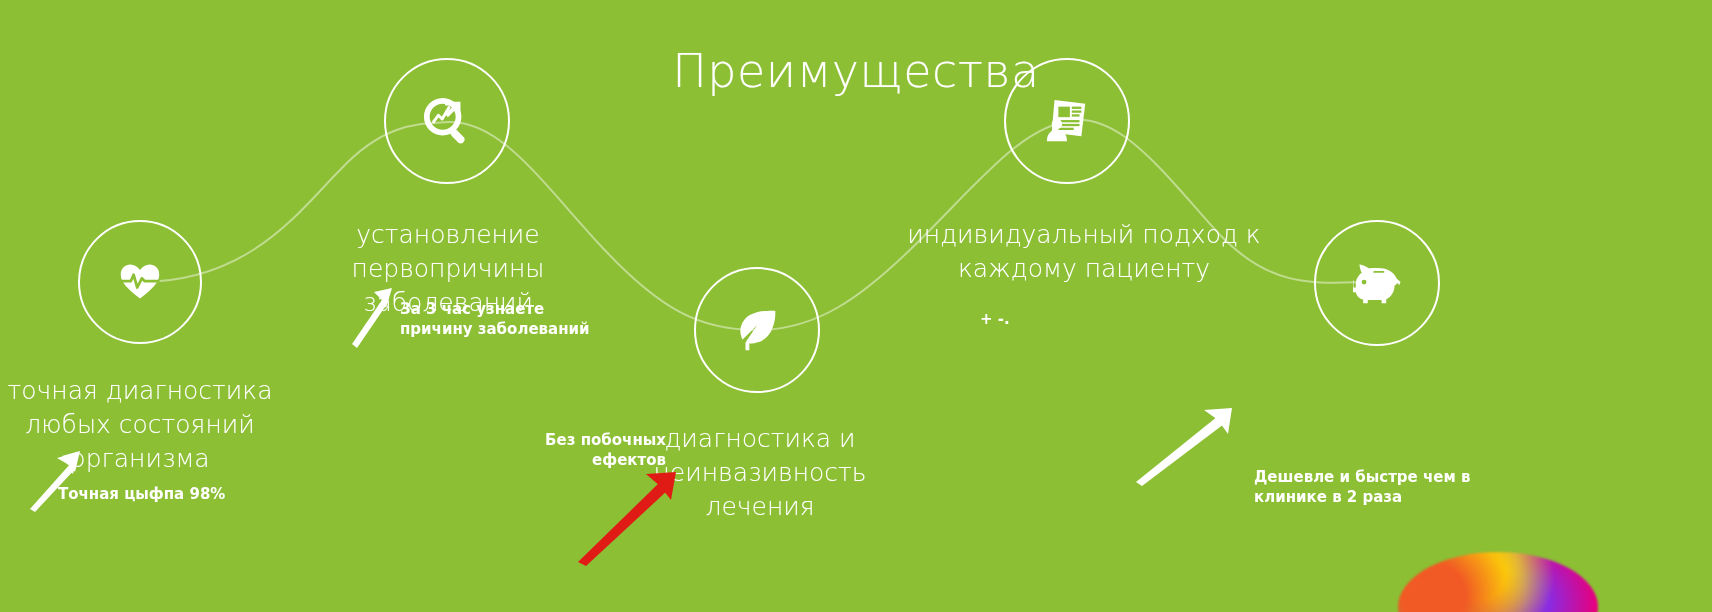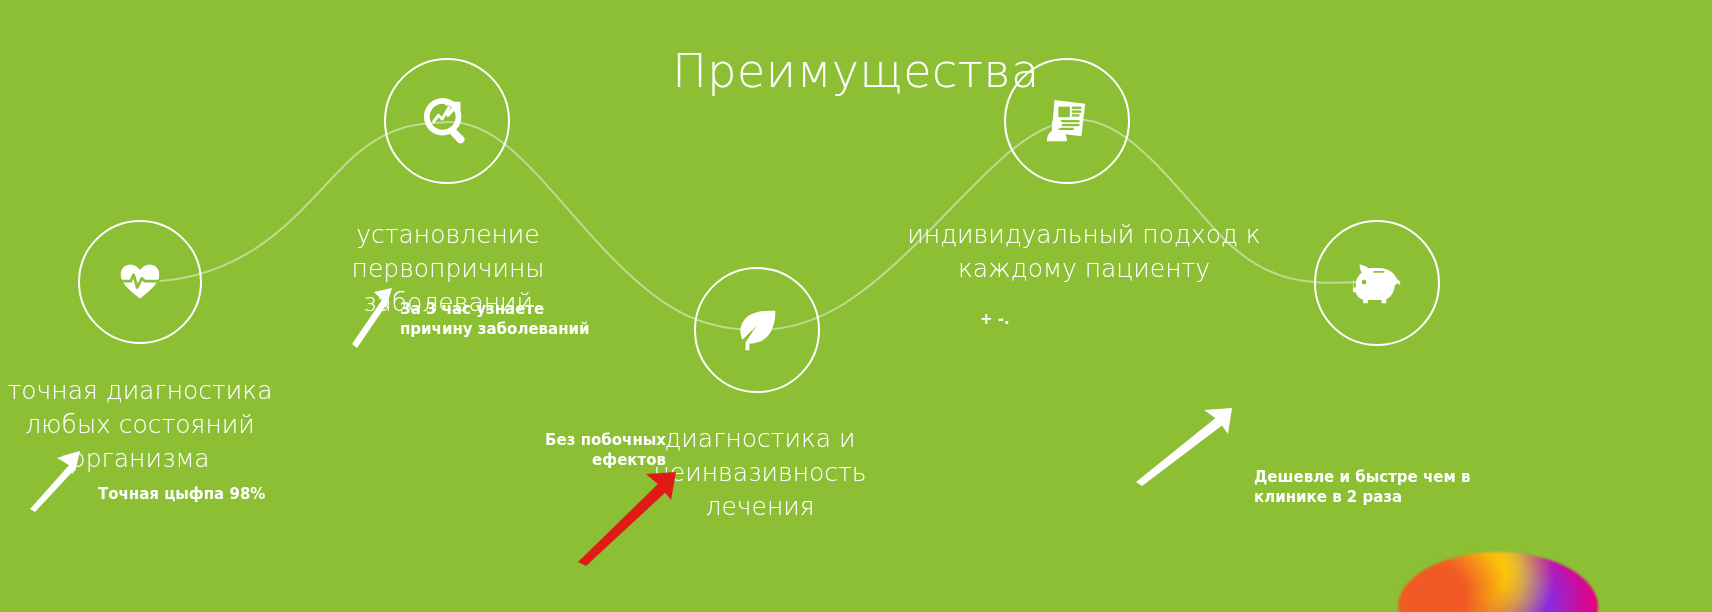--- a/index.html
+++ b/index.html
@@ -89,21 +89,21 @@
         <path fill="none" stroke="#8cbf34" stroke-width="3" stroke-linejoin="round" stroke-linecap="round" d="M4 23 L14 23 L17 16 L21 30 L26 20 L29 23 L44 23"></path>
       </svg>
     </span>
   </div>
   <div class="caption" style="left:-20px; top:374px; width:320px;">точная диагностика любых состояний организма</div>
   <svg class="arrow" style="left:24px; top:450px;" width="70" height="62" viewBox="0 0 70 62">
     <path fill="#ffffff" d="M8 58 L46 16 L40 12 L33 8 L54 2 L49 24 L44 18 L50 20 Z"></path>
     <path fill="#ffffff" d="M6 59 L47 13 L52 18 L11 62 Z"></path>
     <path fill="#ffffff" d="M38 6 L56 1 L51 22 L46 14 Z"></path>
   </svg>
-  <div class="note" style="left:58px; top:485px; width:220px;margin-left:40px;">Точная цыфпа 98%</div>
+  <div class="note" style="left:58px; top:485px; width:220px;">Точная цыфпа 98%</div>
 
   <div class="circle" style="left:384px; top:58px; width:126px; height:126px;">
     <span>
       <svg width="50" height="50" viewBox="0 0 52 52">
         <path fill="#ffffff" d="M21.5 2 C10.7 2 2 10.7 2 21.5 C2 32.3 10.7 41 21.5 41 C32.3 41 41 32.3 41 21.5 C41 10.7 32.3 2 21.5 2 Z
                                 M21.5 8 C29 8 35 14 35 21.5 C35 29 29 35 21.5 35 C14 35 8 29 8 21.5 C8 14 14 8 21.5 8 Z"></path>
         <rect fill="#ffffff" x="33" y="33.5" width="8" height="17" rx="4" transform="rotate(-45 37 42)"></rect>
         <path fill="none" stroke="#ffffff" stroke-width="3" stroke-linejoin="round" stroke-linecap="round" d="M12 27 L17 20 L21 24 L28 12"></path>
         <path fill="#ffffff" d="M24 6 L40 6 L40 22 L36 22 L36 13 L27 22 L24 19 L33 10 L24 10 Z"></path>
       </svg>

